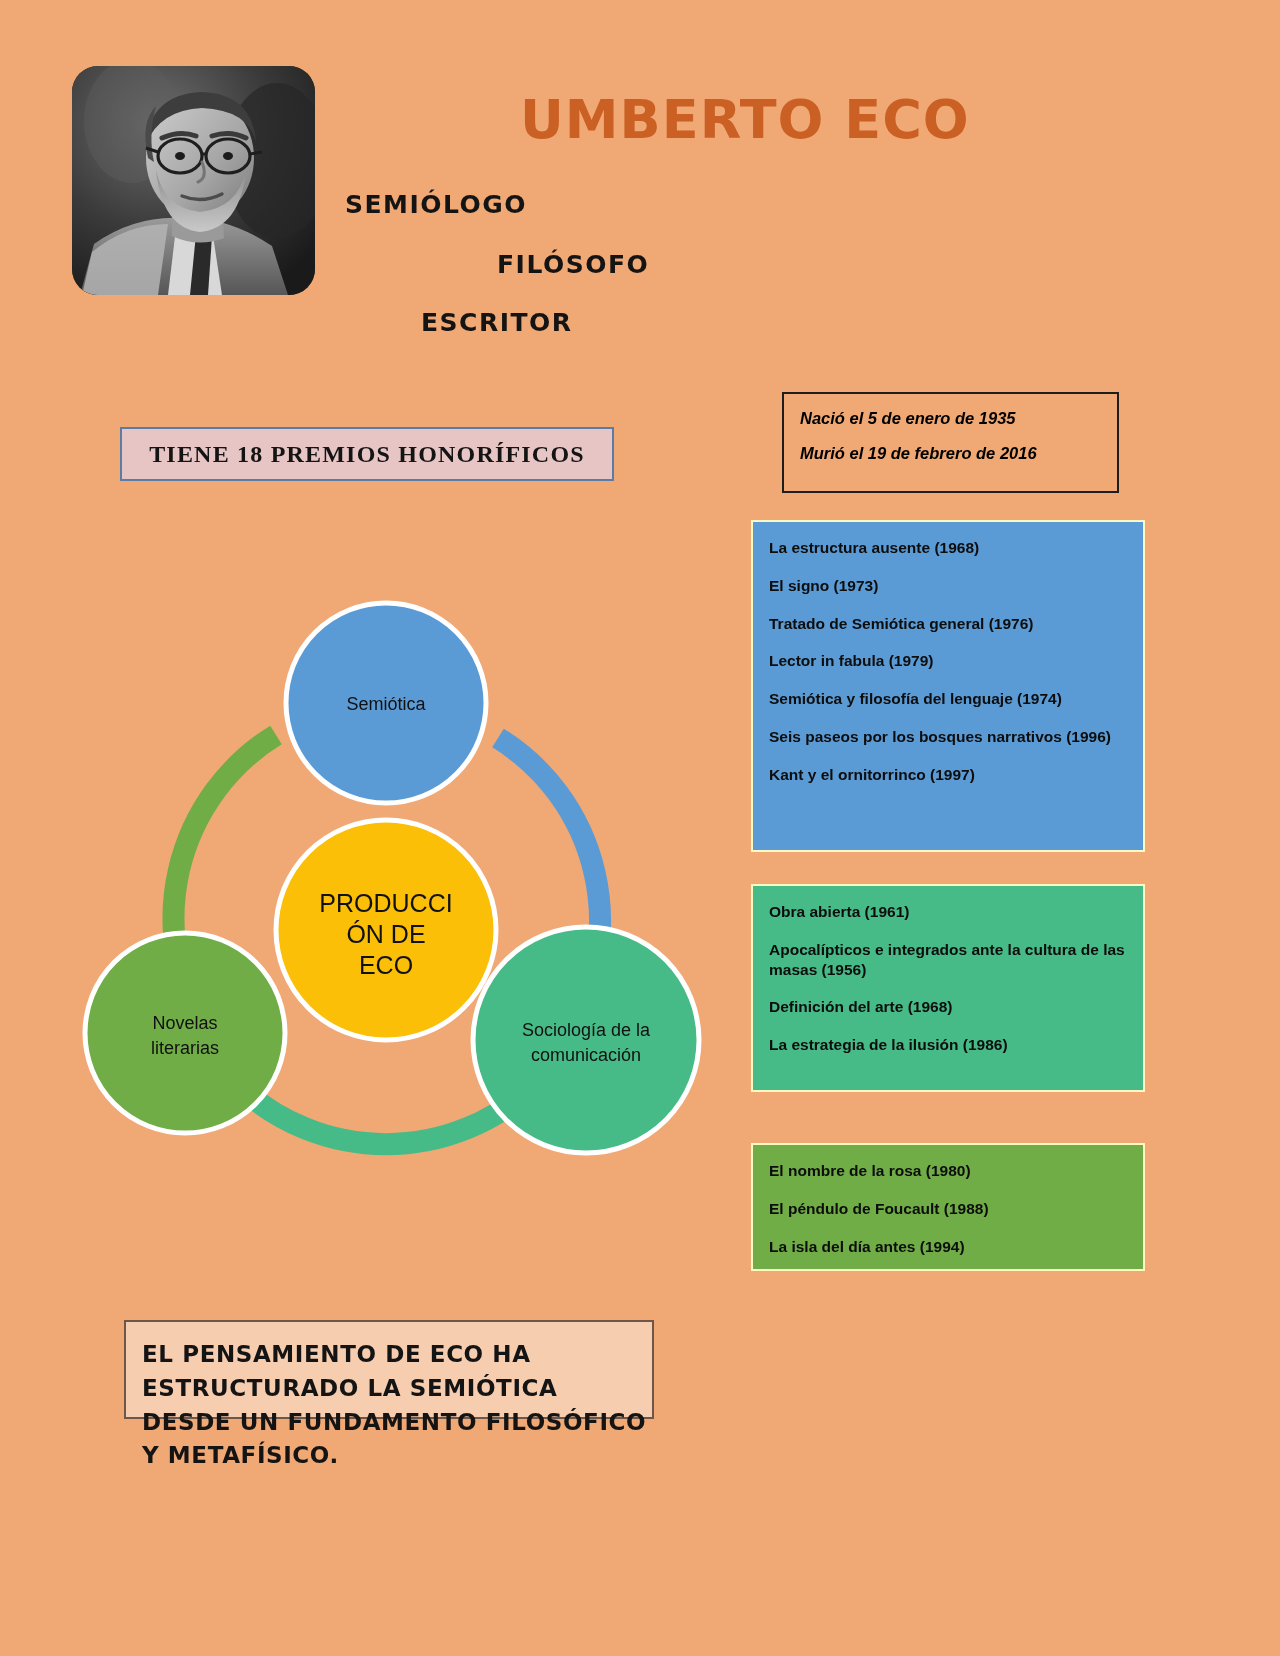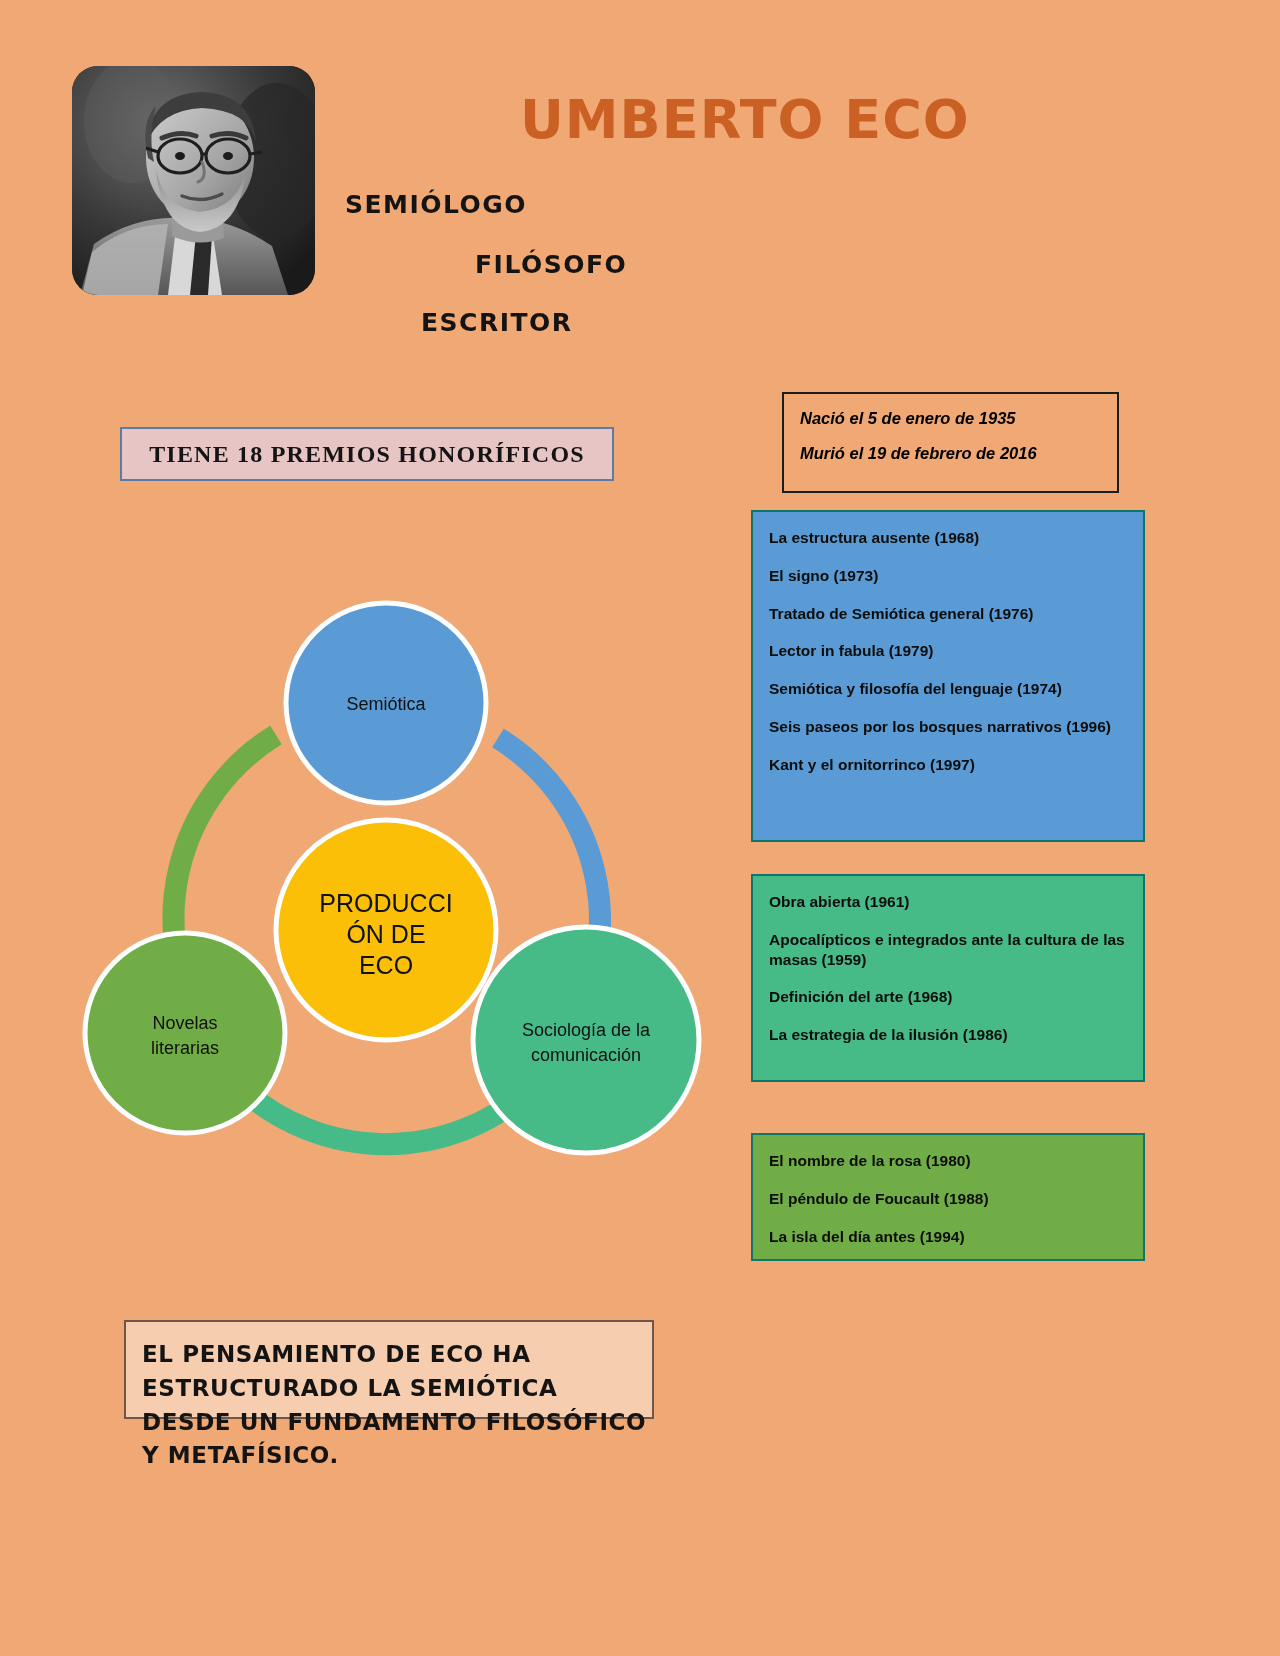--- a/index.html
+++ b/index.html
@@ -43,21 +43,21 @@
   .role-word {
     position: absolute;
     font-family: "DejaVu Sans", sans-serif;
     font-weight: bold;
     font-size: 25px;
     letter-spacing: 1.5px;
     color: #141414;
     white-space: nowrap;
   }
   #role-0 { left: 345px; top: 190px; }
-  #role-1 { left: 475px; top: 250px; }
+  #role-1 { left: 497px; top: 250px; }
   #role-2 { left: 421px; top: 308px; }
 
   
   #awards-box {
     position: absolute;
     left: 120px;
     top: 427px;
     width: 494px;
     height: 54px;
     background: #e7c5c4;
@@ -94,23 +94,24 @@
     font-style: italic;
     font-size: 16.5px;
     color: #000000;
     margin-bottom: 16px;
     white-space: nowrap;
   }
 
   
   .works-box {
     position: absolute;
-    border: 2px solid #0f766e;
+    border: 2px solid #fef9c3;
     box-sizing: border-box;
     padding: 16px 14px 14px 16px;
+    margin-top: 10px;
   }
   #works-semiotica {
     left: 751px; top: 510px; width: 394px; height: 332px;
     background: #5b9bd5;
   }
   #works-sociologia {
     left: 751px; top: 874px; width: 394px; height: 208px;
     background: #47bb87;
   }
   #works-novelas {
@@ -286,21 +287,21 @@
   <div class="work-item">El signo (1973)</div>
   <div class="work-item">Tratado de Semiótica general (1976)</div>
   <div class="work-item">Lector in fabula (1979)</div>
   <div class="work-item">Semiótica y filosofía del lenguaje (1974)</div>
   <div class="work-item">Seis paseos por los bosques narrativos (1996)</div>
   <div class="work-item">Kant y el ornitorrinco (1997)</div>
 </div>
 
 <div class="works-box" id="works-sociologia">
   <div class="work-item">Obra abierta (1961)</div>
-  <div class="work-item">Apocalípticos e integrados ante la cultura de las masas (1959)</div>
+  <div class="work-item">Apocalípticos e integrados ante la cultura de las masas (1956)</div>
   <div class="work-item">Definición del arte (1968)</div>
   <div class="work-item">La estrategia de la ilusión (1986)</div>
 </div>
 
 <div class="works-box" id="works-novelas">
   <div class="work-item">El nombre de la rosa (1980)</div>
   <div class="work-item">El péndulo de Foucault (1988)</div>
   <div class="work-item">La isla del día antes (1994)</div>
 </div>
 

